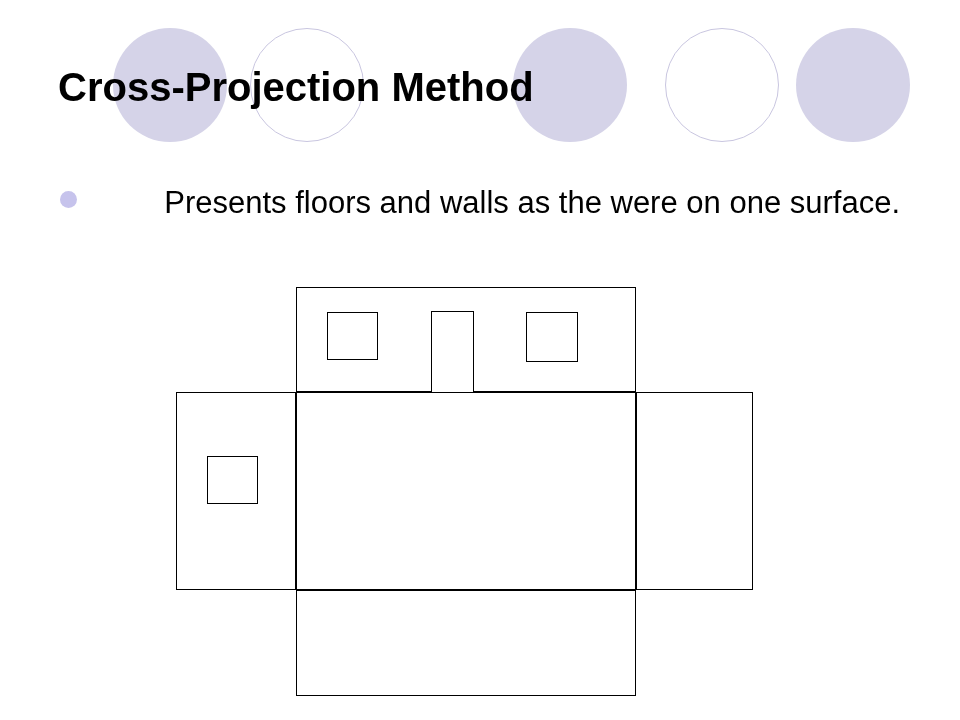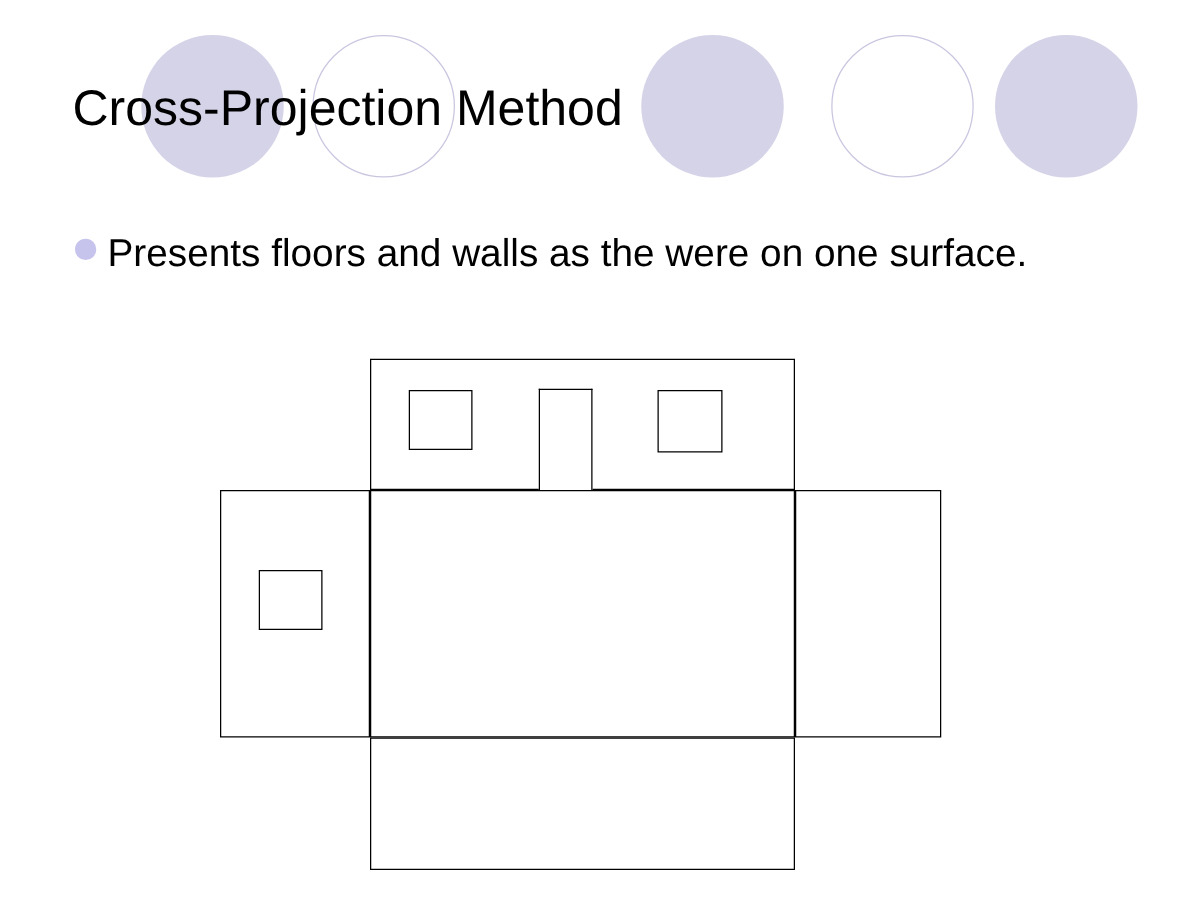--- a/index.html
+++ b/index.html
@@ -39,36 +39,37 @@
   }
 
   
   .slide-title {
     position: absolute;
     left: 58px;
     top: 63px;
     width: 860px;
     font-size: 40px;
     line-height: 48px;
-    font-weight: normal;
+    font-weight: bold;
     color: #000000;
     white-space: nowrap;
     letter-spacing: 0px;
   }
 
   
   .body-list {
     position: absolute;
     left: 60px;
     top: 180px;
     width: 840px;
   }
   .bullet-row {
     display: flex;
     align-items: flex-start;
+    text-align: right;
   }
   .bullet-marker {
     flex: 0 0 auto;
     width: 17px;
     height: 17px;
     border-radius: 50%;
     background: #c6c3ec;
     margin-top: 11px;
     margin-right: 9px;
   }

